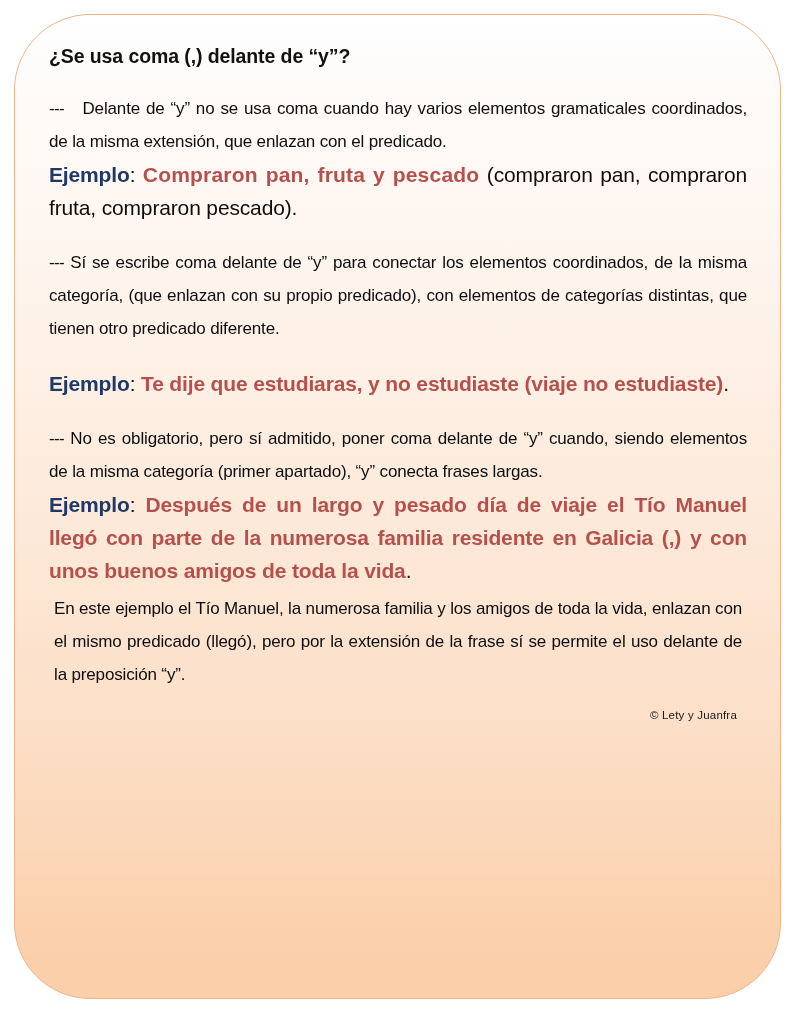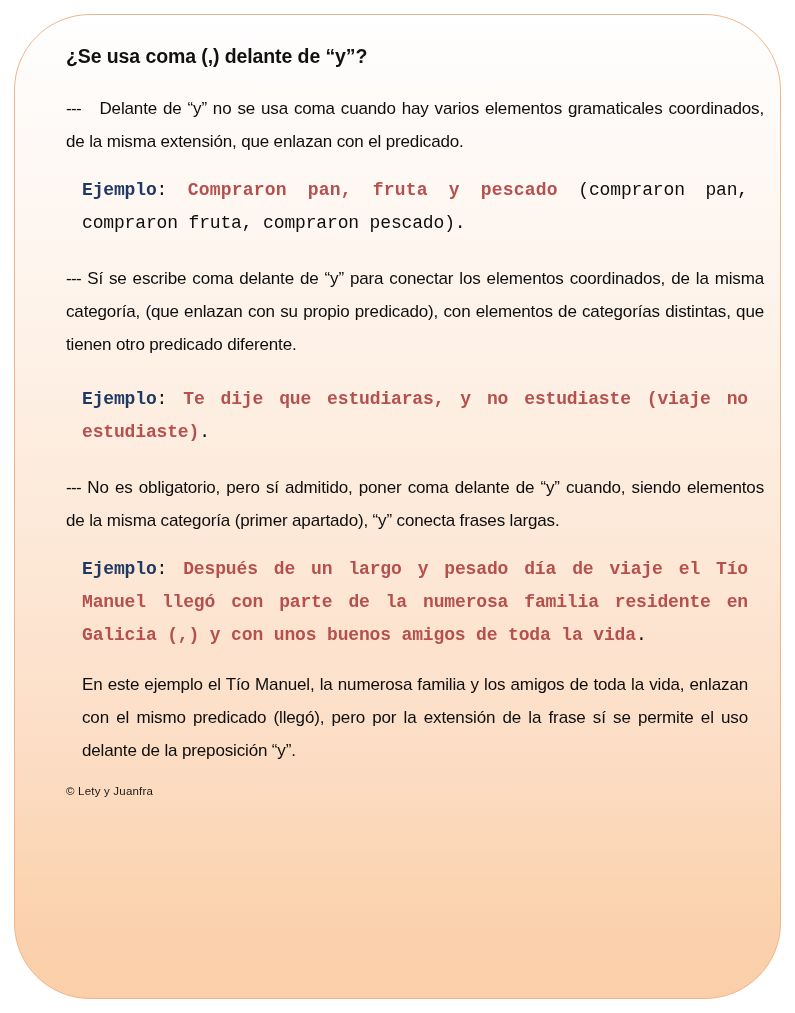--- a/index.html
+++ b/index.html
@@ -29,21 +29,21 @@
         #FEF6F0 22%,
         #FDEBDC 48%,
         #FCDFC8 72%,
         #FBD2AE 92%,
         #FACFA9 100%);
     overflow: hidden;
   }
 
   #content {
     position: absolute;
-    left: 51px;
+    left: 34px;
     top: 30px;
     width: 698px;
   }
 
   .doc-title {
     font-size: 19.5px;
     font-weight: bold;
     color: #111111;
     letter-spacing: -0.1px;
     margin: 0 0 24px 0;
@@ -64,28 +64,27 @@
     margin: 0;
     letter-spacing: -0.15px;
   }
 
   .dash {
     letter-spacing: -0.6px;
   }
   .gap-wide { letter-spacing: 0; }
 
   .example-line {
-    font-size: 18px;
+    font-size: 21px;
     line-height: 33px;
     text-align: justify;
     text-justify: inter-word;
-    margin: 16px;
+    margin: 0;
     color: #0D0D0D;
     letter-spacing: -0.15px;
-    font-family: Liberation Mono, monospace;
   }
 
   .ej-label {
     font-weight: bold;
     color: #1F3864;
   }
   .ej-colon {
     color: #0D0D0D;
   }
   .ej-text {
@@ -101,26 +100,27 @@
 
   
   .ex-spread .ej-text { letter-spacing: 0.2px; }
 
   .closing-para {
     font-size: 17px;
     line-height: 33px;
     color: #0D0D0D;
     text-align: justify;
     text-justify: inter-word;
-    margin: 16px;
+    margin: 5px;
     letter-spacing: -0.15px;
   }
 
   .credit {
     margin-top: 18px;
+    text-align: right;
     font-size: 11.5px;
     color: #1A1A1A;
     padding-right: 10px;
     letter-spacing: 0.2px;
   }
 </style>
 </head>
 <body>
 
 <div id="card">

